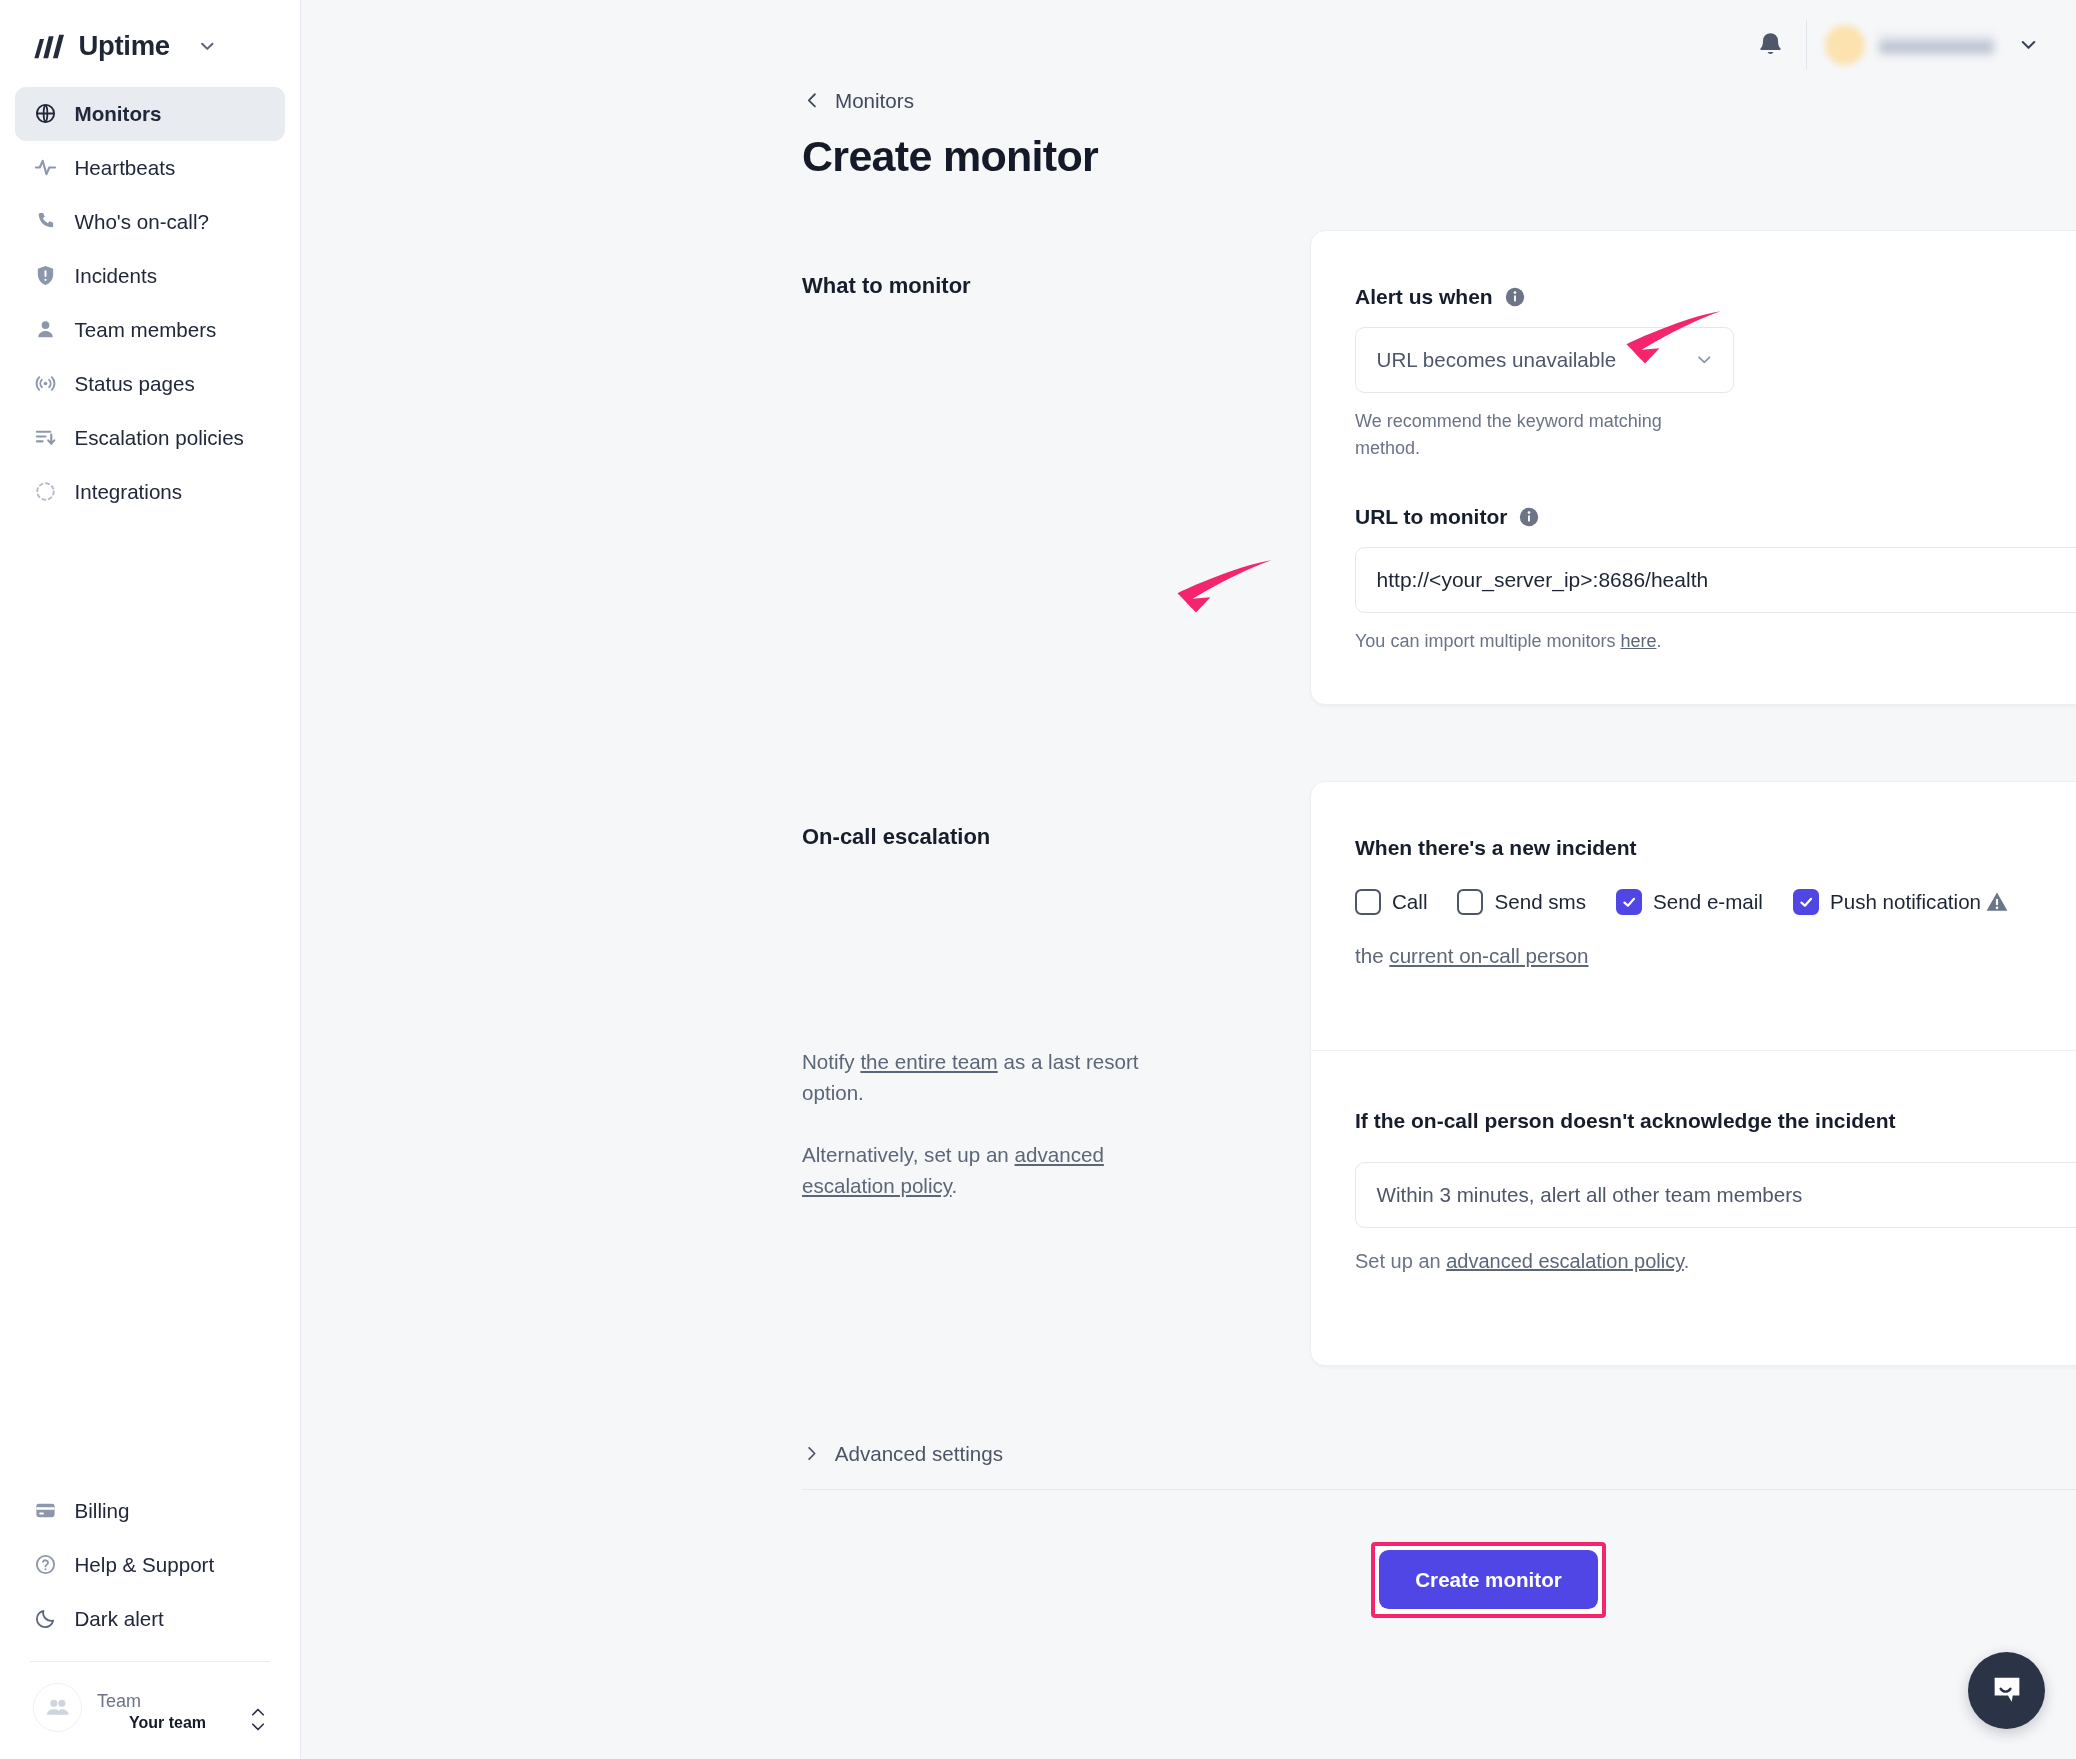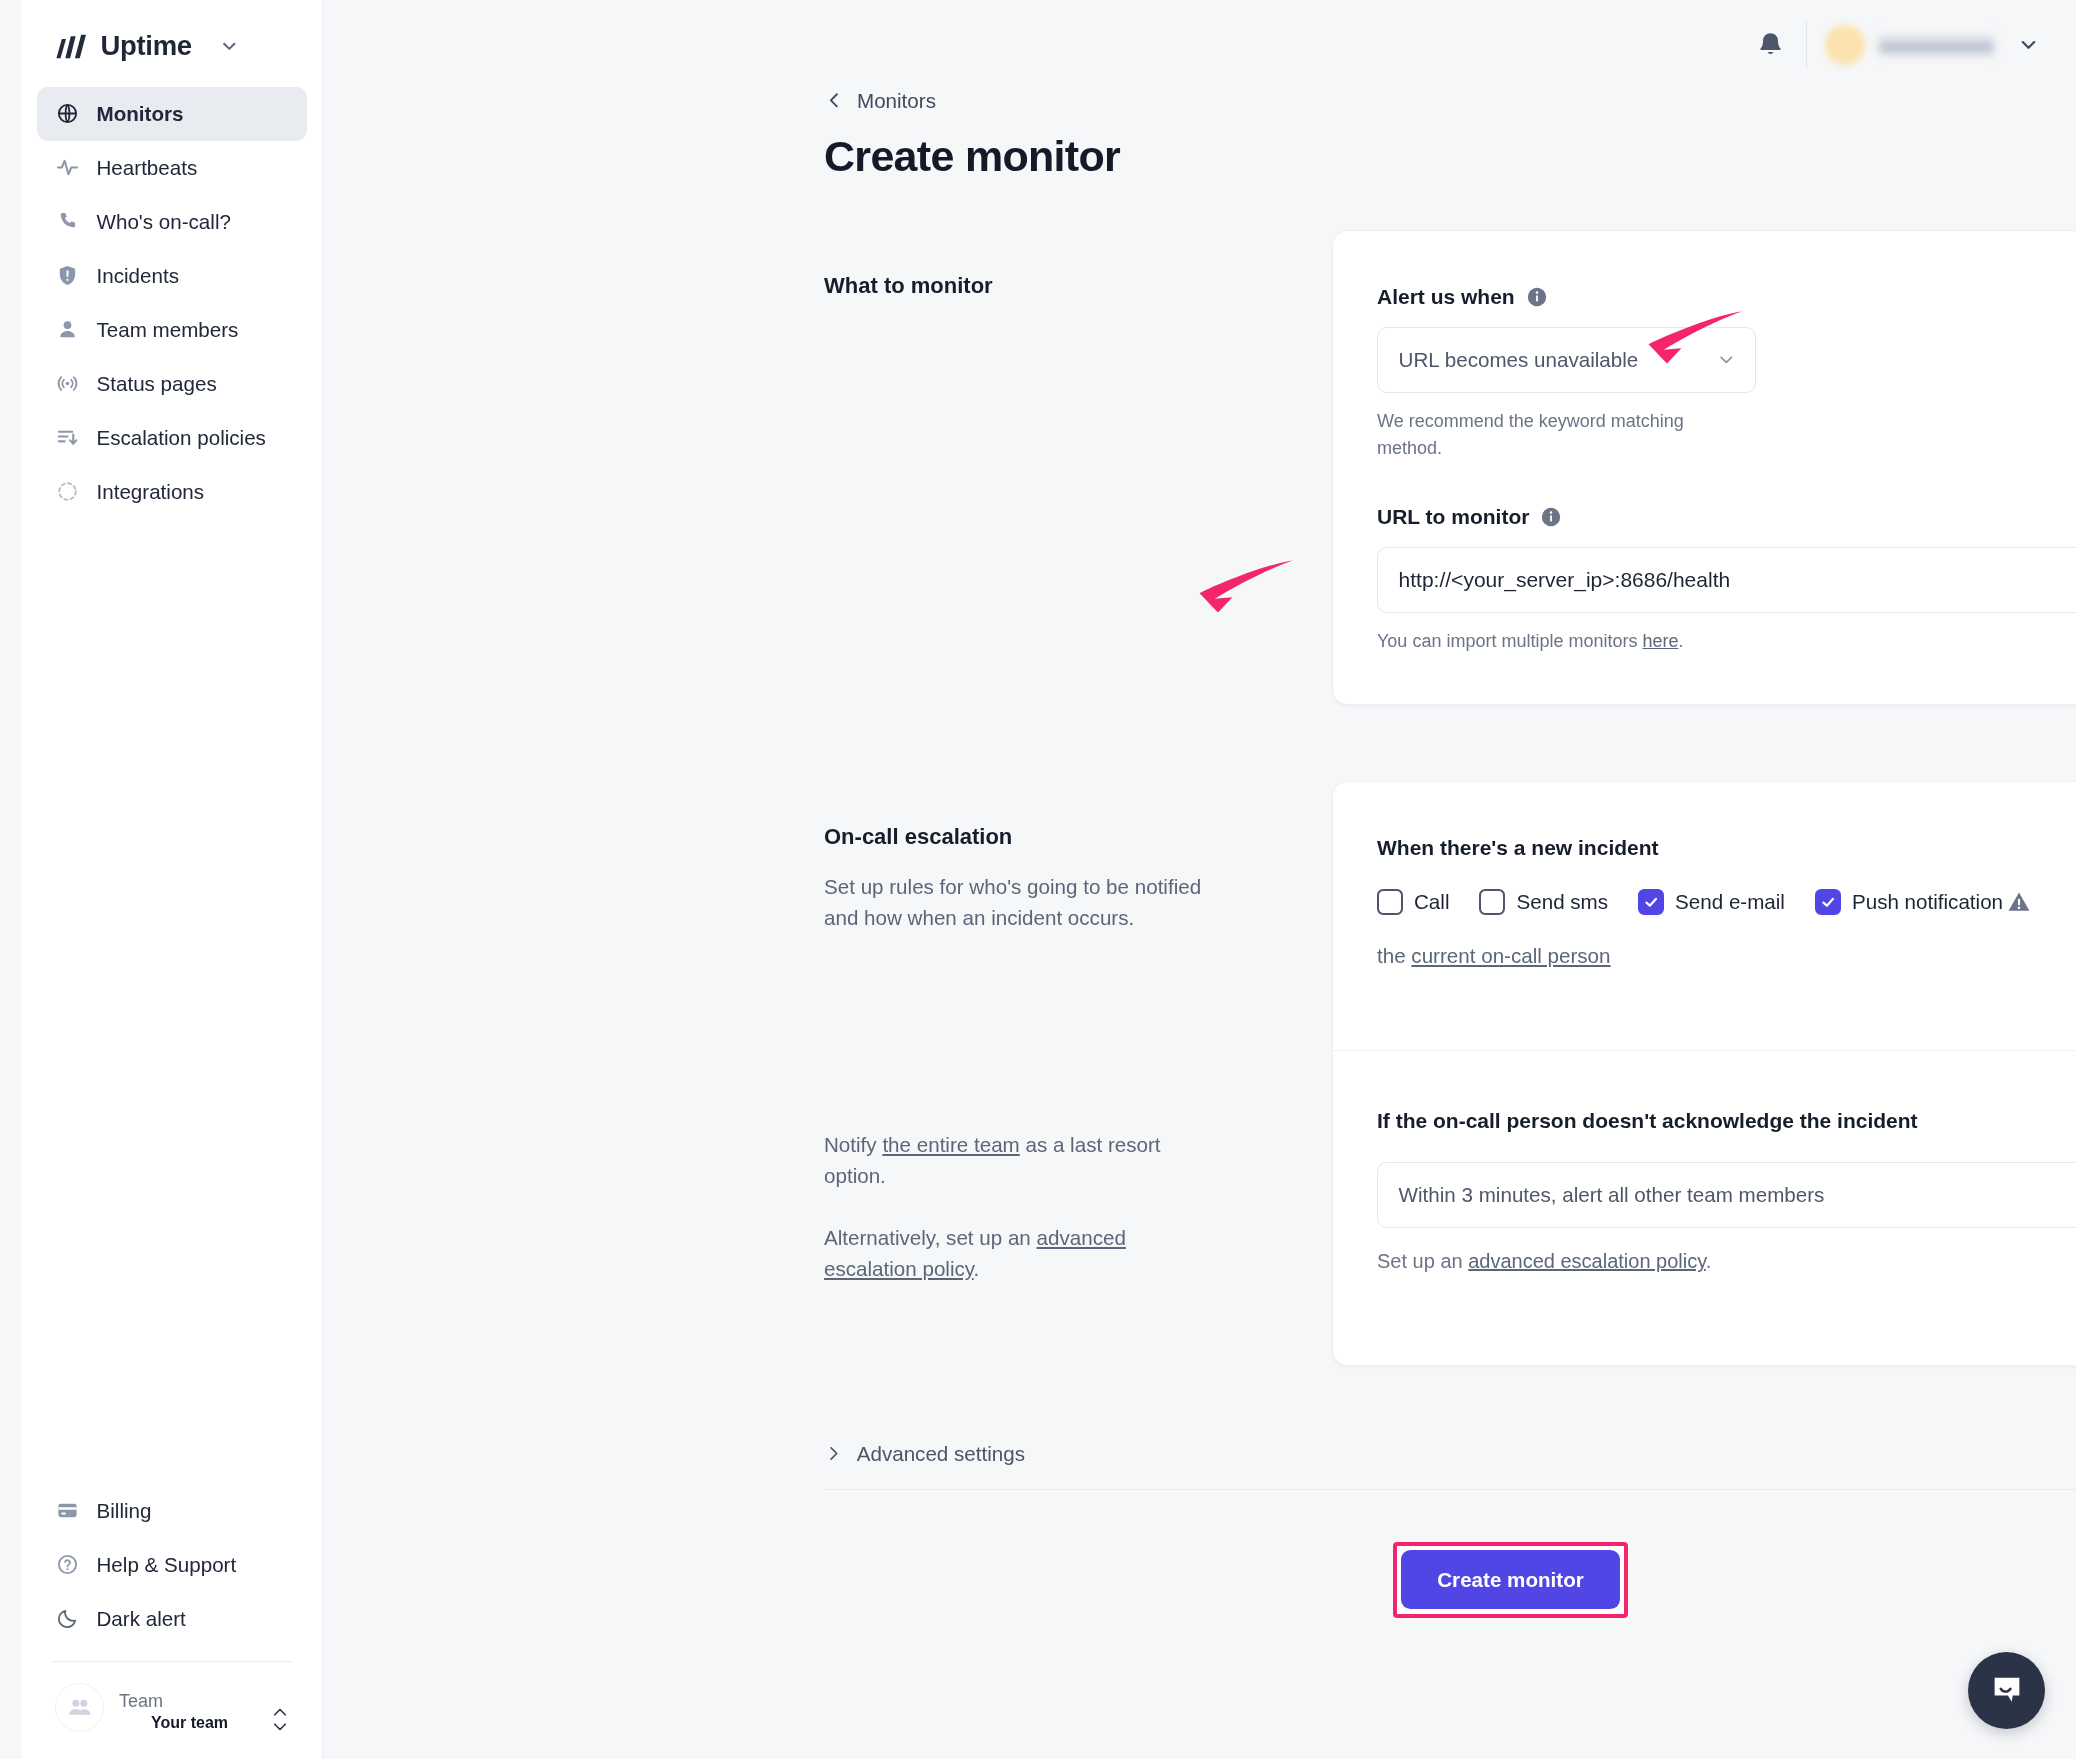--- a/index.html
+++ b/index.html
@@ -2,21 +2,21 @@
 <html style="font-size:11px"><head>
 <meta charset="utf-8">
 <style>
   * { box-sizing: border-box; margin: 0; padding: 0; }
   html, body {
     width: 2077px; height: 1759px;
     font-family: "Liberation Sans", sans-serif;
     background: #f6f7f9;
     overflow: hidden;
   }
-  .app { display: flex; width: 2077px; height: 1240px; padding-left: 22px; }
+  .app { display: flex; width: 2077px; height: 1240px; }
 
   
   .sidebar {
     width: 301px; height: 1759px;
     background: #ffffff;
     border-right: 1.4px solid #e9ecf1;
     display: flex; flex-direction: column;
     flex: 0 0 301px;
     position: relative;
   }
@@ -416,21 +416,20 @@
 
             <svg class="annot" style="left:310px; top:76px;" width="103" height="62" viewBox="0 0 150 90">
               <path d="M145 6 C110 18, 70 38, 30 62 L56 60 L35 82 C25 72, 14 60, 8 54 C 36 40, 104 12, 145 6 Z" fill="#f5256d"></path>
             </svg>
           </div>
         </div>
 
         <div class="section">
           <div class="section-left" style="padding-top:43px;">
             <div class="section-heading">On-call escalation</div>
-            <div class="section-desc">Set up rules for who's going to be notified and how when an incident occurs.</div>
             <div class="section-desc" style="margin-top:196px;">
               <span>Notify </span><a class="link">the entire team</a><span> as a last resort option.</span>
             </div>
             <div class="section-desc" style="margin-top:30px;">
               <span>Alternatively, set up an </span><a class="link">advanced escalation policy</a><span>.</span>
             </div>
           </div>
 
           <div class="card">
             <div class="card-pad" style="padding-bottom:82px;">

